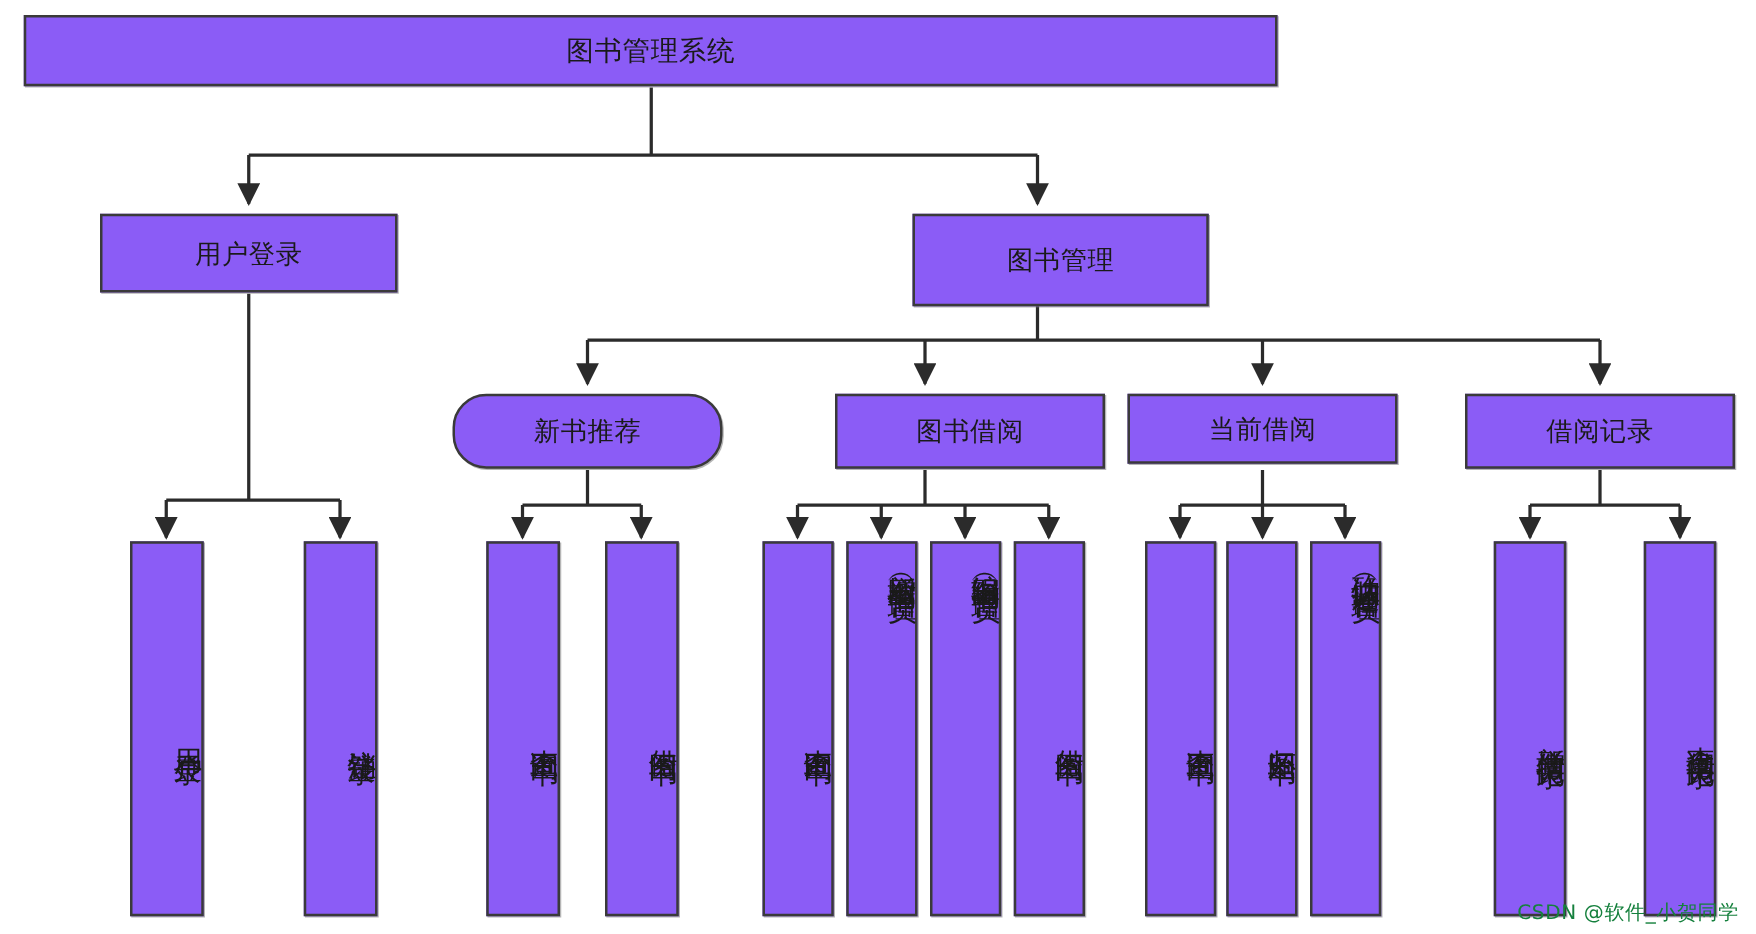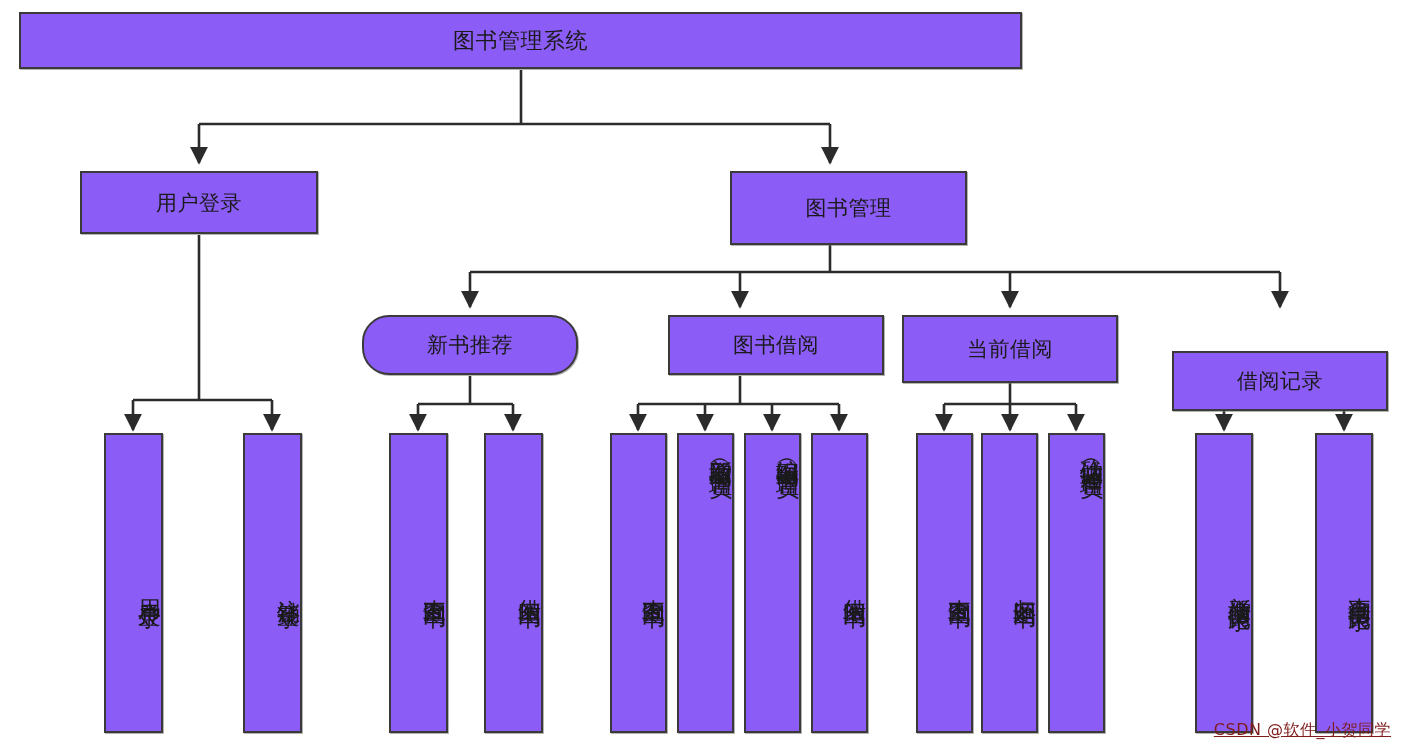--- a/index.html
+++ b/index.html
@@ -59,25 +59,24 @@
     white-space: nowrap;
   }
   .node-v.align-top {
     justify-content: flex-start;
   }
   .watermark {
     position: absolute;
     right: 14px;
     bottom: 6px;
     font-size: 16px;
-    color: #7f1d1d;
+    color: #15803d;
     letter-spacing: 0.5px;
     white-space: nowrap;
     z-index: 5;
-    text-decoration: underline;
   }
 </style>
 </head>
 <body>
 
 <div id="canvas">
 
   <svg class="connectors" viewBox="0 0 1405 747" xmlns="http://www.w3.org/2000/svg">
     <defs>
       <marker id="arrow" viewBox="0 0 10 10" refX="9" refY="5" markerWidth="7" markerHeight="7" orient="auto-start-reverse">
@@ -141,25 +140,25 @@
   </div>
 
   <div class="node node-h" style="left:362px; top:315px; width:216px; height:60px;border-radius:27px;">
     <span class="label">新书推荐</span>
   </div>
 
   <div class="node node-h" style="left:632px; top:315px; width:216px; height:60px;margin-left:36px;">
     <span class="label">图书借阅</span>
   </div>
 
-  <div class="node node-h" style="left:902px; top:315px; width:216px; height:68px;">
+  <div class="node node-h" style="left:902px; top:315px; width:216px; height:56px;">
     <span class="label">当前借阅</span>
   </div>
 
-  <div class="node node-h" style="left:1172px; top:315px; width:216px; height:60px;margin-top:36px;">
+  <div class="node node-h" style="left:1172px; top:315px; width:216px; height:60px;">
     <span class="label">借阅记录</span>
   </div>
 
   <div class="node node-v" style="left:104px; top:433px; width:59px; height:300px;">
     <span class="label">用户登录</span>
   </div>
 
   <div class="node node-v" style="left:243px; top:433px; width:59px; height:300px;">
     <span class="label">注销登录</span>
   </div>

